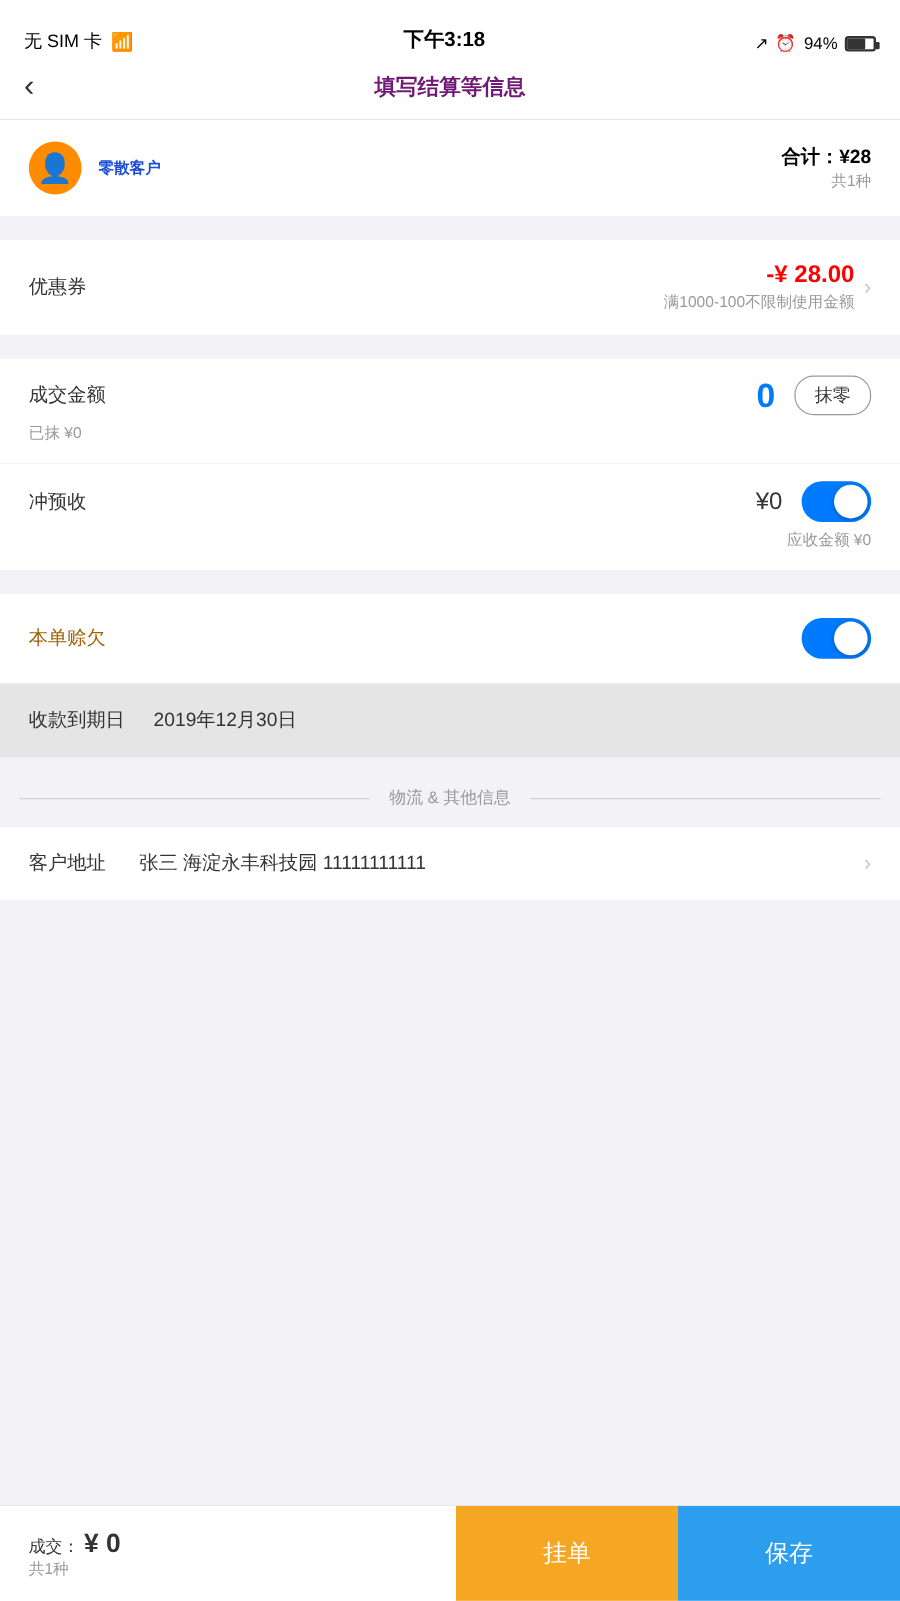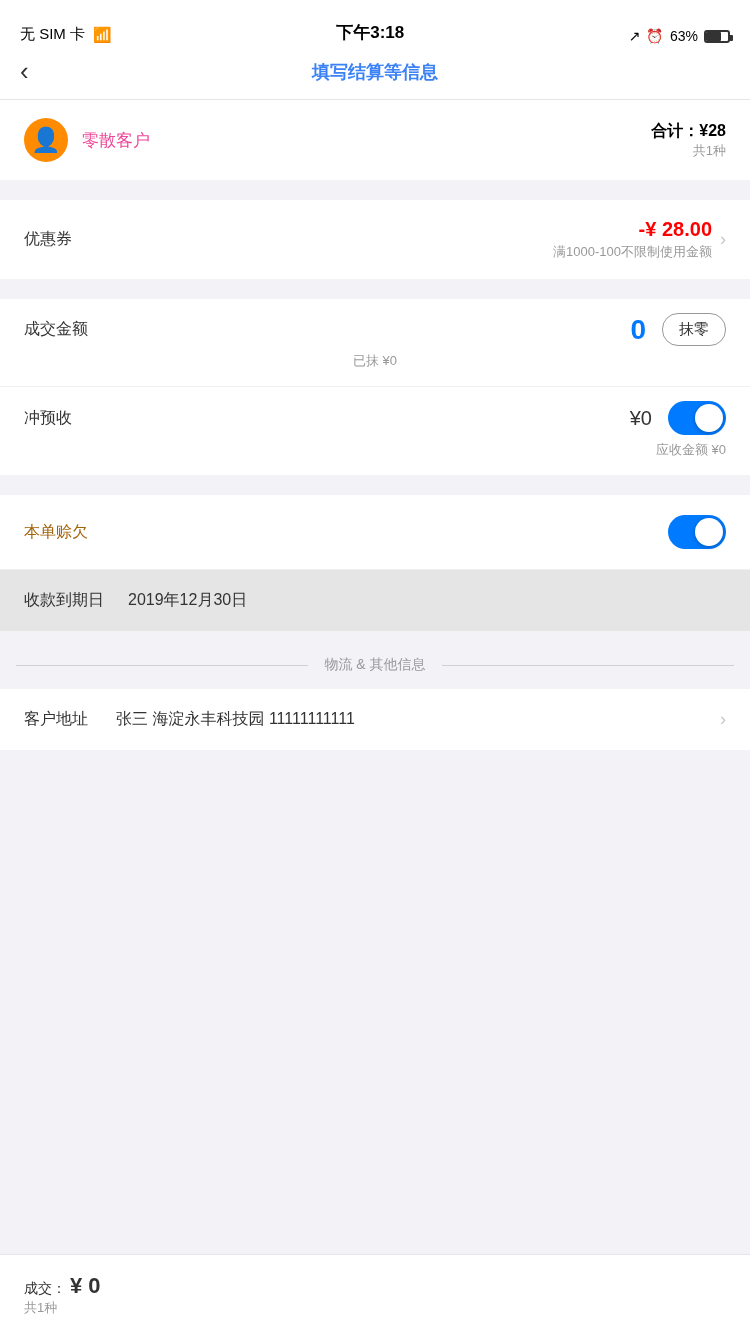--- a/index.html
+++ b/index.html
@@ -50,21 +50,21 @@
     .nav-back {
       position: absolute;
       left: 20px;
       font-size: 26px;
       color: #333;
       cursor: pointer;
     }
     .nav-title {
       font-size: 18px;
       font-weight: 600;
-      color: #3b82f6;
+      color: #701a75;
     }
 
     
     .content {
       flex: 1;
     }
 
     
     .card {
       background: #fff;
@@ -83,21 +83,21 @@
       display: flex;
       align-items: center;
       gap: 14px;
     }
     .avatar {
       width: 44px; height: 44px; border-radius: 50%;
       background: #ff8c00;
       display: flex; align-items: center; justify-content: center;
     }
     .avatar-icon { font-size: 24px; color: #fff; }
-    .customer-name { font-size: 17px; color: #ec4899; font-weight: 400; }
+    .customer-name { font-size: 13px; color: #1d4ed8; font-weight: 700; }
     .customer-right { text-align: right; }
     .total-amount { font-size: 16px; color: #000; font-weight: 600; }
     .total-count { font-size: 13px; color: #999; }
 
     
     .divider { height: 10px; background: #f2f2f7; }
 
     
     .form-row {
       display: flex;
@@ -119,21 +119,21 @@
     .amount-row {
       display: flex;
       align-items: center;
       justify-content: space-between;
       padding: 14px 24px 4px;
       background: #fff;
     }
     .amount-sub-row {
       display: flex;
       align-items: center;
-      justify-content: center;
+      justify-content: flex-start;
       padding: 2px 24px 16px;
       background: #fff;
       border-bottom: 1px solid #f0f0f0;
     }
     .amount-value {
       font-size: 28px;
       font-weight: 600;
       color: #007aff;
     }
     .round-btn {
@@ -275,21 +275,21 @@
 
 <div class="status-bar">
   <div class="status-left">
     <span>无 SIM 卡</span>
     <span>📶</span>
   </div>
   <div class="status-center">下午3:18</div>
   <div class="status-right">
     <span>↗</span>
     <span>⏰</span>
-    <span>63%</span>
+    <span>94%</span>
     <div class="battery-bar">
       <div class="battery-fill"></div>
     </div>
   </div>
 </div>
 
 <div class="nav-bar">
   <span class="nav-back">‹</span>
   <span class="nav-title">填写结算等信息</span>
 </div>
@@ -392,13 +392,19 @@
 </div>
 
 <div class="bottom-bar">
   <div class="bottom-info">
     <div style="display:flex;align-items:baseline;gap:4px;">
       <span class="bottom-deal-label">成交：</span>
       <span class="bottom-deal-amount">¥ 0</span>
     </div>
     <span class="bottom-count">共1种</span>
   </div>
+  <div class="btn-hang">
+    <span>挂单</span>
+  </div>
+  <div class="btn-save">
+    <span>保存</span>
+  </div>
 </div>
 
 </body></html>

